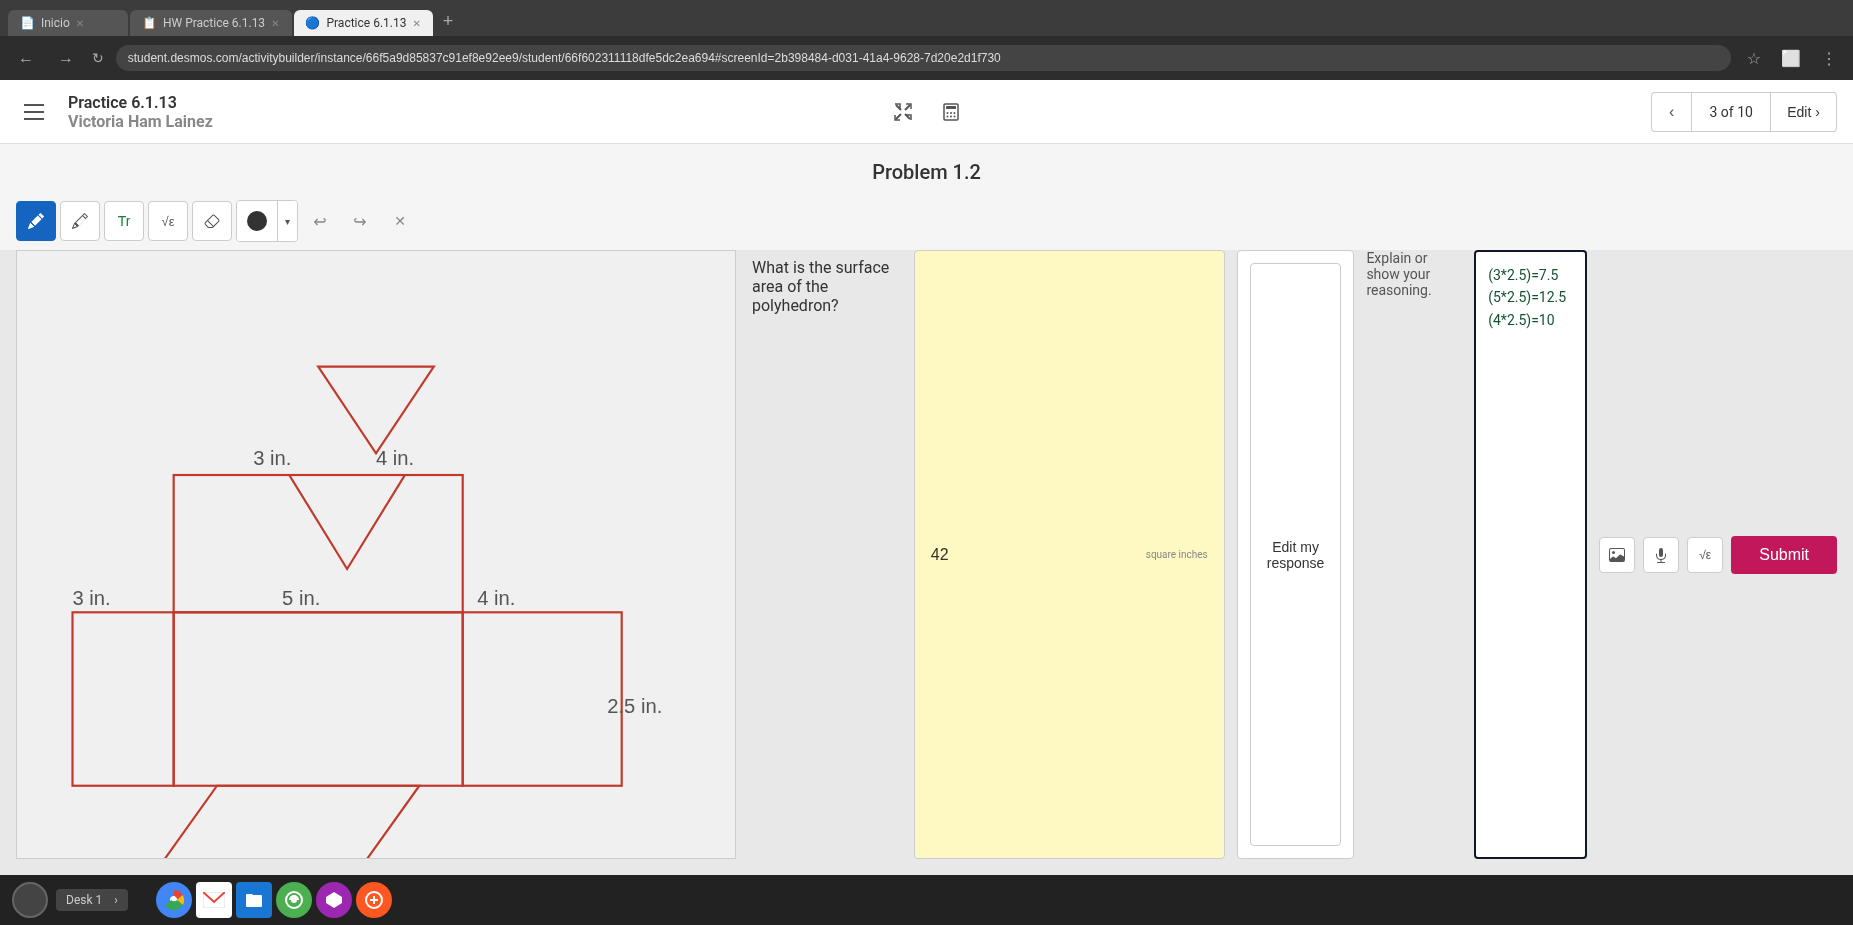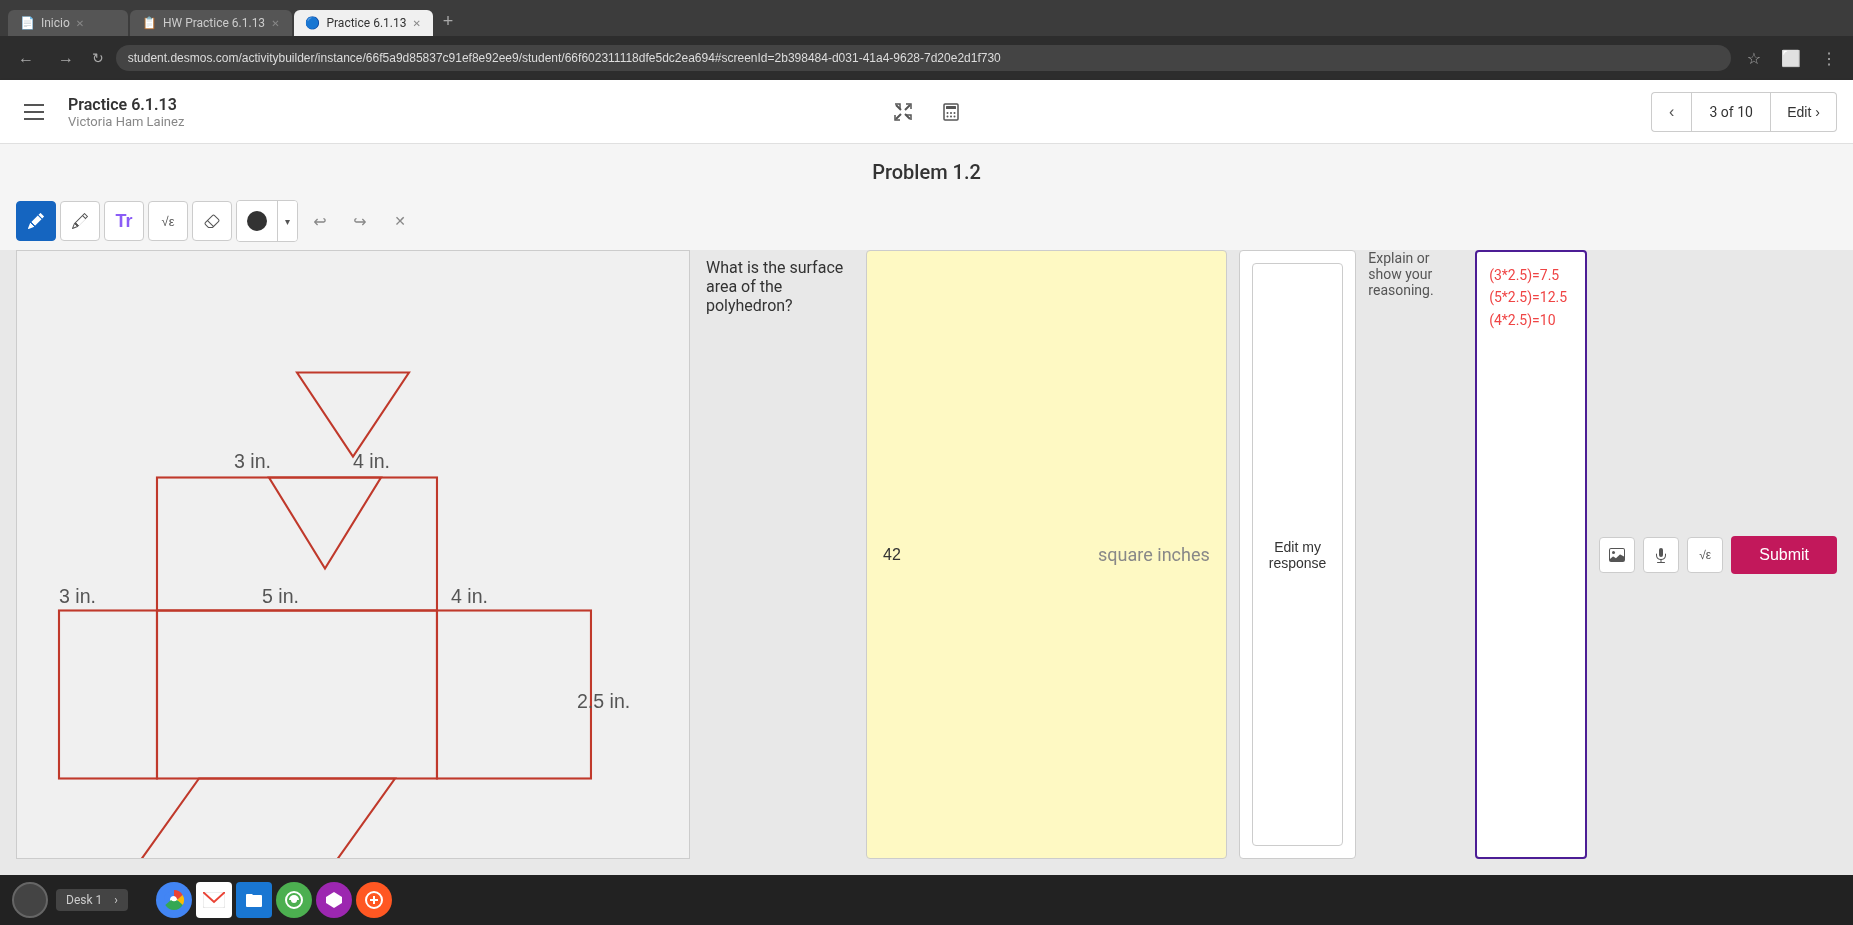--- a/index.html
+++ b/index.html
@@ -142,22 +142,23 @@
     }
     .header-title {
       flex: 1;
     }
     .header-title h1 {
       font-size: 16px;
       font-weight: 600;
       color: #333;
     }
     .header-title p {
-      font-size: 13px;
+      font-size: 16px;
       color: #888;
+      font-weight: bold;
     }
     .header-center {
       display: flex;
       align-items: center;
       gap: 12px;
       position: absolute;
       left: 50%;
       transform: translateX(-50%);
     }
     .expand-btn, .calculator-btn {
@@ -355,21 +356,21 @@
     }
     .answer-input {
       flex: 1;
       border: none;
       outline: none;
       font-size: 16px;
       color: #333;
       background: transparent;
     }
     .answer-unit {
-      font-size: 18px;
+      font-size: 10px;
       color: #888;
       white-space: nowrap;
     }
 
     .edit-response-area {
       background: #fff;
       border: 1px solid #ccc;
       border-radius: 4px;
       padding: 12px;
       display: flex;
@@ -386,26 +387,26 @@
       color: #333;
     }
 
     .explain-label {
       font-size: 14px;
       color: #555;
     }
 
     .reasoning-area {
       background: #fff;
-      border: 2px solid #4c1d95;
+      border: 2px solid #0f172a;
       border-radius: 4px;
       padding: 12px;
       min-height: 150px;
       font-size: 14px;
-      color: #ef4444;
+      color: #14532d;
       line-height: 1.6;
       outline: none;
       resize: none;
       font-family: inherit;
     }
 
     .reasoning-toolbar {
       display: flex;
       align-items: center;
       gap: 8px;
@@ -576,21 +577,21 @@
         <svg width="16" height="16" viewBox="0 0 16 16" fill="currentColor">
           <path d="M12.854.146a.5.5 0 0 0-.707 0L10.5 1.793 14.207 5.5l1.647-1.646a.5.5 0 0 0 0-.708l-3-3zm.646 6.061L9.793 2.5 3.293 9H3.5a.5.5 0 0 1 .5.5v.5h.5a.5.5 0 0 1 .5.5v.5h.5a.5.5 0 0 1 .5.5v.5h.5a.5.5 0 0 1 .5.5v.207l6.5-6.5zm-7.468 7.468A.5.5 0 0 1 6 13.5V13h-.5a.5.5 0 0 1-.5-.5V12h-.5a.5.5 0 0 1-.5-.5V11h-.5a.5.5 0 0 1-.5-.5V10h-.5a.499.499 0 0 1-.175-.032l-.179.178a.5.5 0 0 0-.11.168l-2 5a.5.5 0 0 0 .65.65l5-2a.5.5 0 0 0 .168-.11l.178-.178z"></path>
         </svg>
       </button>
       <button class="tool-btn">
         <svg width="16" height="16" viewBox="0 0 16 16" fill="#555">
           <path d="M12.146.146a.5.5 0 0 1 .708 0l3 3a.5.5 0 0 1 0 .708l-10 10a.5.5 0 0 1-.168.11l-5 2a.5.5 0 0 1-.65-.65l2-5a.5.5 0 0 1 .11-.168l10-10zM11.207 2.5 13.5 4.793 14.793 3.5 12.5 1.207zm1.586 3L10.5 3.207 4 9.707V10h.5a.5.5 0 0 1 .5.5v.5h.5a.5.5 0 0 1 .5.5v.5h.5a.5.5 0 0 1 .5.5v.293l6.293-6.293zm-9.761 5.175-.106.106-1.528 3.821 3.821-1.528.106-.106A.5.5 0 0 1 5 13.5V13h-.5a.5.5 0 0 1-.5-.5V12h-.5a.5.5 0 0 1-.468-.325z"></path>
         </svg>
       </button>
       <button class="tool-btn">
-        <span style="font-size:18px;font-weight:700;color:#8b5cf6;">Tr</span>
+        <span style="font-size:14px;font-weight:400;color:#15803d;">Tr</span>
       </button>
       <button class="tool-btn">
         <span style="font-size:13px;color:#555;">√ε</span>
       </button>
       <button class="tool-btn">
         <svg width="16" height="16" viewBox="0 0 16 16" fill="#555">
           <path d="M8.086 2.207a2 2 0 0 1 2.828 0l3.879 3.879a2 2 0 0 1 0 2.828l-5.5 5.5A2 2 0 0 1 7.879 15H5.12a2 2 0 0 1-1.414-.586l-2.5-2.5a2 2 0 0 1 0-2.828zm2.121.707a1 1 0 0 0-1.414 0L4.16 7.547l5.293 5.293 4.633-4.633a1 1 0 0 0 0-1.414zM8.746 13.547 3.453 8.254 1.914 9.793a1 1 0 0 0 0 1.414l2.5 2.5a1 1 0 0 0 .707.293H7.88a1 1 0 0 0 .707-.293z"></path>
         </svg>
       </button>
       <div class="tool-dropdown">

